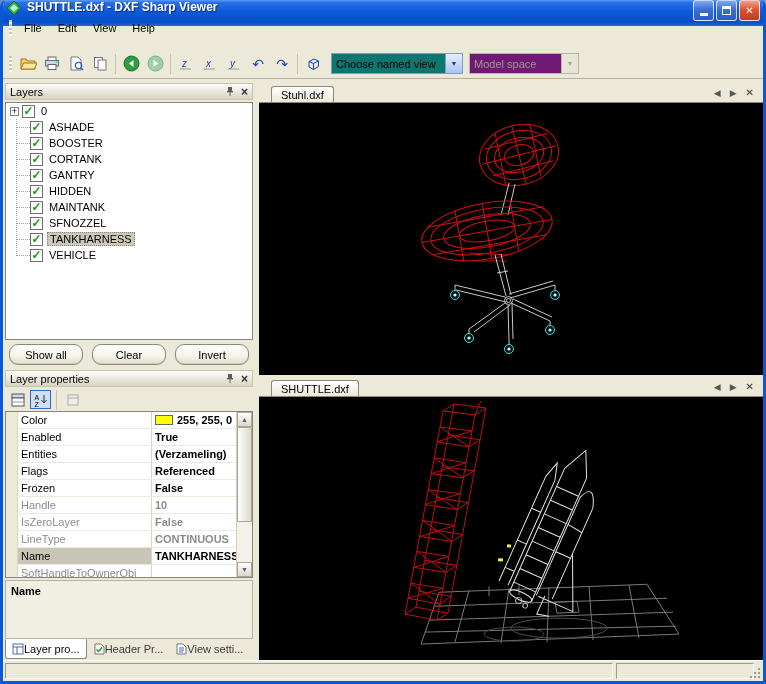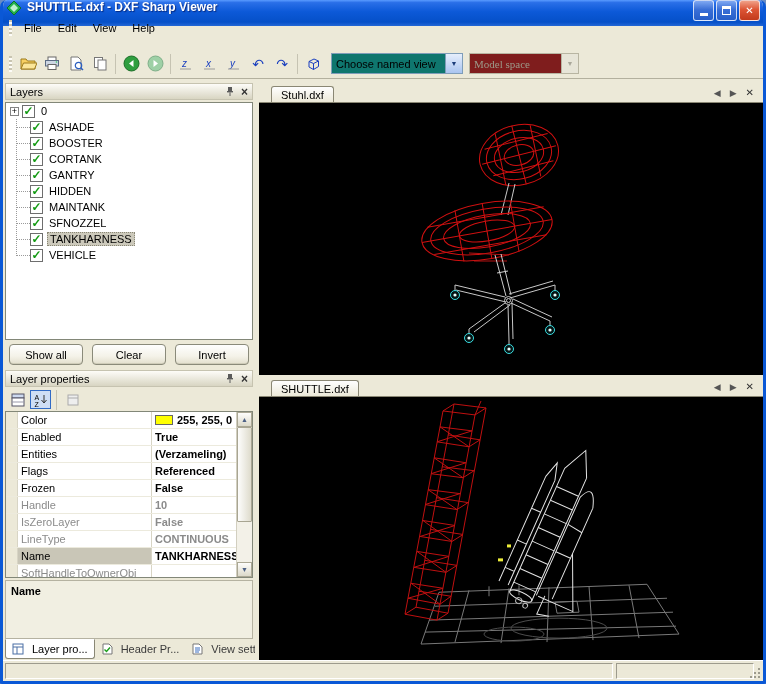--- a/index.html
+++ b/index.html
@@ -34,21 +34,21 @@
   .tbtn { width:24px; height:22px; display:flex; align-items:center; justify-content:center; }
   .tsep { width:1px; height:20px; background:#c6c3b2; margin:0 3px; }
   .u-icon { font-family:"DejaVu Sans", sans-serif; }
   .rot { color:#1a3fbf; font-size:14px; line-height:14px; }
   .combo { height:21px; border:1px solid #7f9db9; background:#0f766e; display:flex; align-items:center;
            padding-left:4px; margin-left:6px; }
   .combo .cval { flex:1; white-space:nowrap; overflow:hidden; }
   .combo .dd { width:17px; height:100%; border-left:1px solid #7f9db9; margin-left:4px;
                background:linear-gradient(180deg,#e6eefc,#aac5f0); display:flex; align-items:center;
                justify-content:center; font-size:7px; color:#1c3e7a; }
-  .combo.disabled { border-color:#b8b5a2; background:#7f1d1d; color:#9c9a8a;font-family:Liberation Serif, serif; }
+  .combo.disabled { border-color:#b8b5a2; background:#701a75; color:#9c9a8a; }
   .combo.disabled .dd { border-left-color:#b8b5a2; background:#e7e5d8; color:#a9a79a; }
 
   
   .main { position:absolute; top:80px; left:0; right:0; bottom:21px; }
   .left { position:absolute; left:0; top:0; width:252px; height:100%; }
   .splitter { position:absolute; left:252px; width:4px; top:0; bottom:0; background:#ece9d8; }
   .docs { position:absolute; left:256px; right:0; top:0; bottom:0; }
 
   
   .phdr { position:absolute; left:2px; right:2px; height:17px; display:flex; align-items:center;
@@ -67,21 +67,21 @@
   .cb { width:13px; height:13px; border:1px solid #6e6e6e; background:#fff; margin-left:3px;
         display:flex; align-items:center; justify-content:center; }
   .trow.child .cb { margin-left:0; }
   .ck { color:#129a12; font-size:12px; font-weight:bold; line-height:10px; margin-top:-1px; }
   .tlabel { margin-left:4px; padding:0 2px; white-space:nowrap; }
   .tlabel.sel { background:#ccc9bb; border:1px dotted #8a8775; }
   .vline { position:absolute; left:10px; top:16px; height:137px; width:0; border-left:1px dotted #9a9a9a; }
 
   
   .btnrow { position:absolute; left:2px; right:2px; top:264px; height:23px; display:flex; gap:9px; padding:0 4px; }
-  .xpbtn { flex:1; height:21px; border:1px solid #8a8a7a; border-radius:4px;
+  .xpbtn { flex:1; height:21px; border:1px solid #8a8a7a; border-radius:9px;
            background:linear-gradient(180deg,#fefefe,#f4f2e8 60%,#e2dfcd);
            display:flex; align-items:center; justify-content:center; box-shadow:inset 0 -1px 0 #cfccb9; }
 
   
   .ptb { position:absolute; left:2px; right:2px; top:309px; height:21px; display:flex; align-items:center; gap:2px; padding-left:2px; }
   .pico { width:21px; height:19px; display:flex; align-items:center; justify-content:center; }
   .pico.pressed { border:1px solid #316ac5; background:#cfdef5; }
   .pgrid { position:absolute; left:2px; right:2px; top:331px; height:167px; background:#fff;
            border:1px solid #828778; overflow:hidden; }
   .pgrows { position:absolute; left:0; top:0; right:16px; bottom:0; overflow:hidden; }
@@ -99,21 +99,21 @@
           font-size:7px; color:#4d6185; }
   .sbtn.up { top:0; } .sbtn.down { bottom:0; }
   .sthumb { position:absolute; left:0; right:0; top:15px; height:95px; border:1px solid #a8a592;
             background:linear-gradient(90deg,#fdfdfc,#dedbcc); border-radius:1px; }
 
   
   .pdesc { position:absolute; left:2px; right:2px; top:500px; height:59px; border:1px solid #b5b2a1;
            background:#f1efe2; padding:4px 5px; }
   .pdesc .dtitle { font-weight:bold; }
   .ltabs { position:absolute; left:2px; right:2px; top:559px; height:22px; display:flex; align-items:flex-start; }
-  .ltab { height:20px; display:flex; align-items:center; gap:8px; padding:0 6px; color:#3a3a3a; white-space:nowrap; }
+  .ltab { height:20px; display:flex; align-items:center; gap:0; padding:0 6px; color:#3a3a3a; white-space:nowrap; }
   .ltab.active { background:#fff; border:1px solid #898775; border-top:1px solid #fff;
                  border-radius:0 0 3px 3px; color:#000; }
 
   
   .dstrip { position:absolute; left:0; right:0; background:#ece9d8; border-bottom:1px solid #8a8774;
             display:flex; align-items:flex-end; }
   .dstrip.s1 { top:0; height:23px; }
   .dstrip.s2 { top:296px; height:21px; }
   .dtab { height:16px; margin-left:12px; padding:0 9px; border:1px solid #8a8774; border-bottom:none;
           border-radius:3px 3px 0 0; background:linear-gradient(180deg,#fefefe,#ece9d8);

